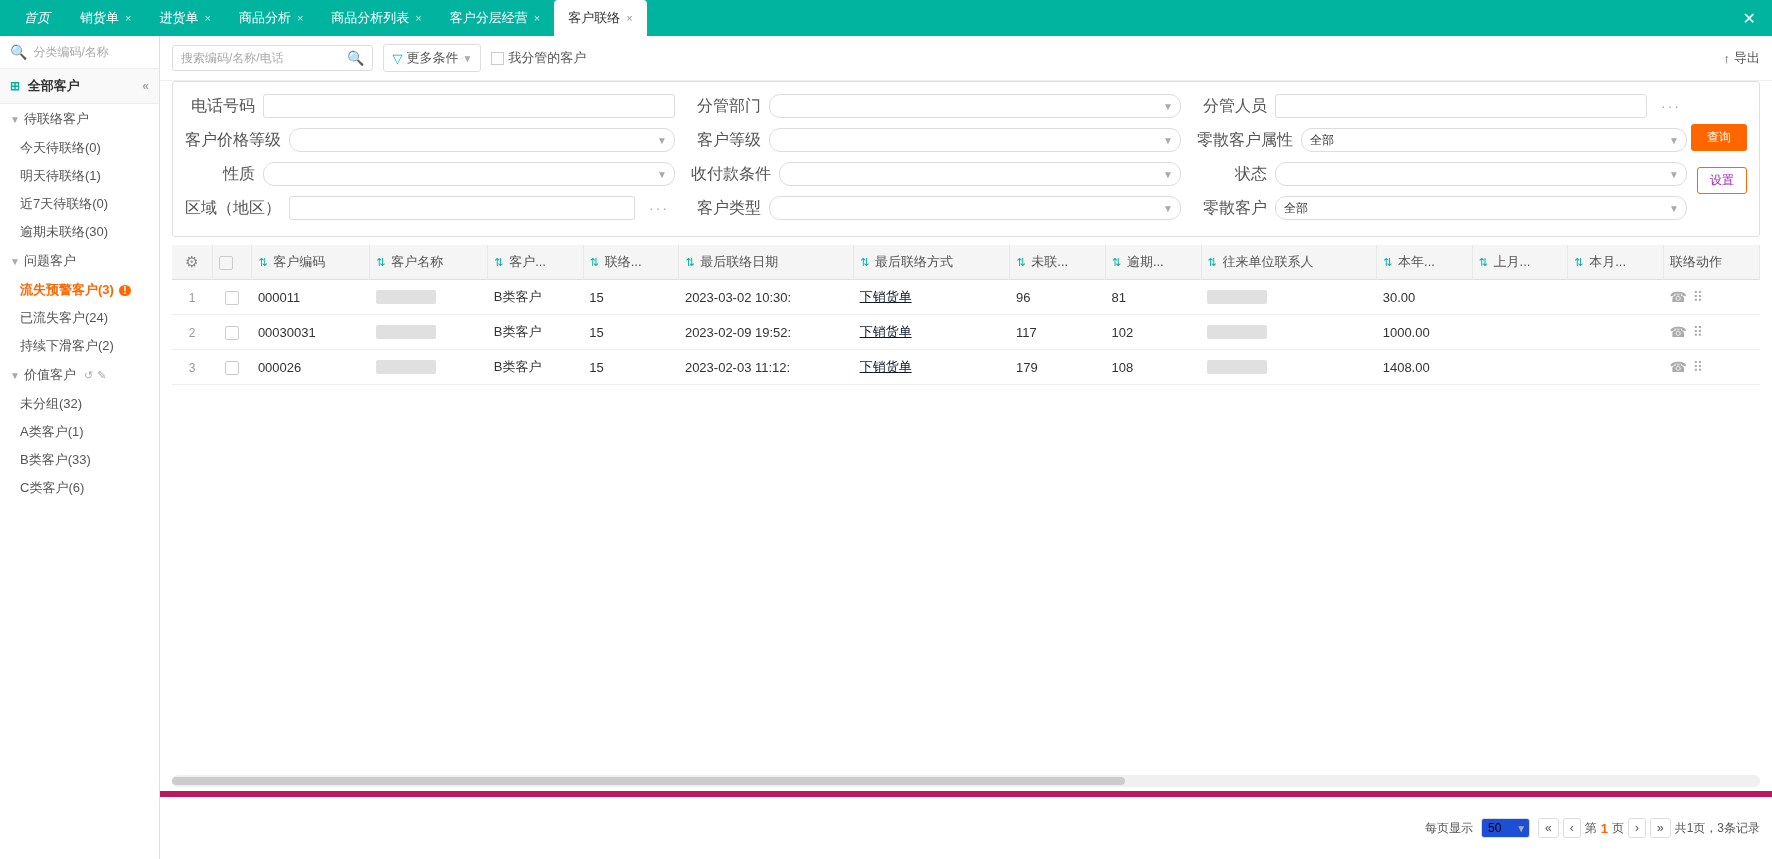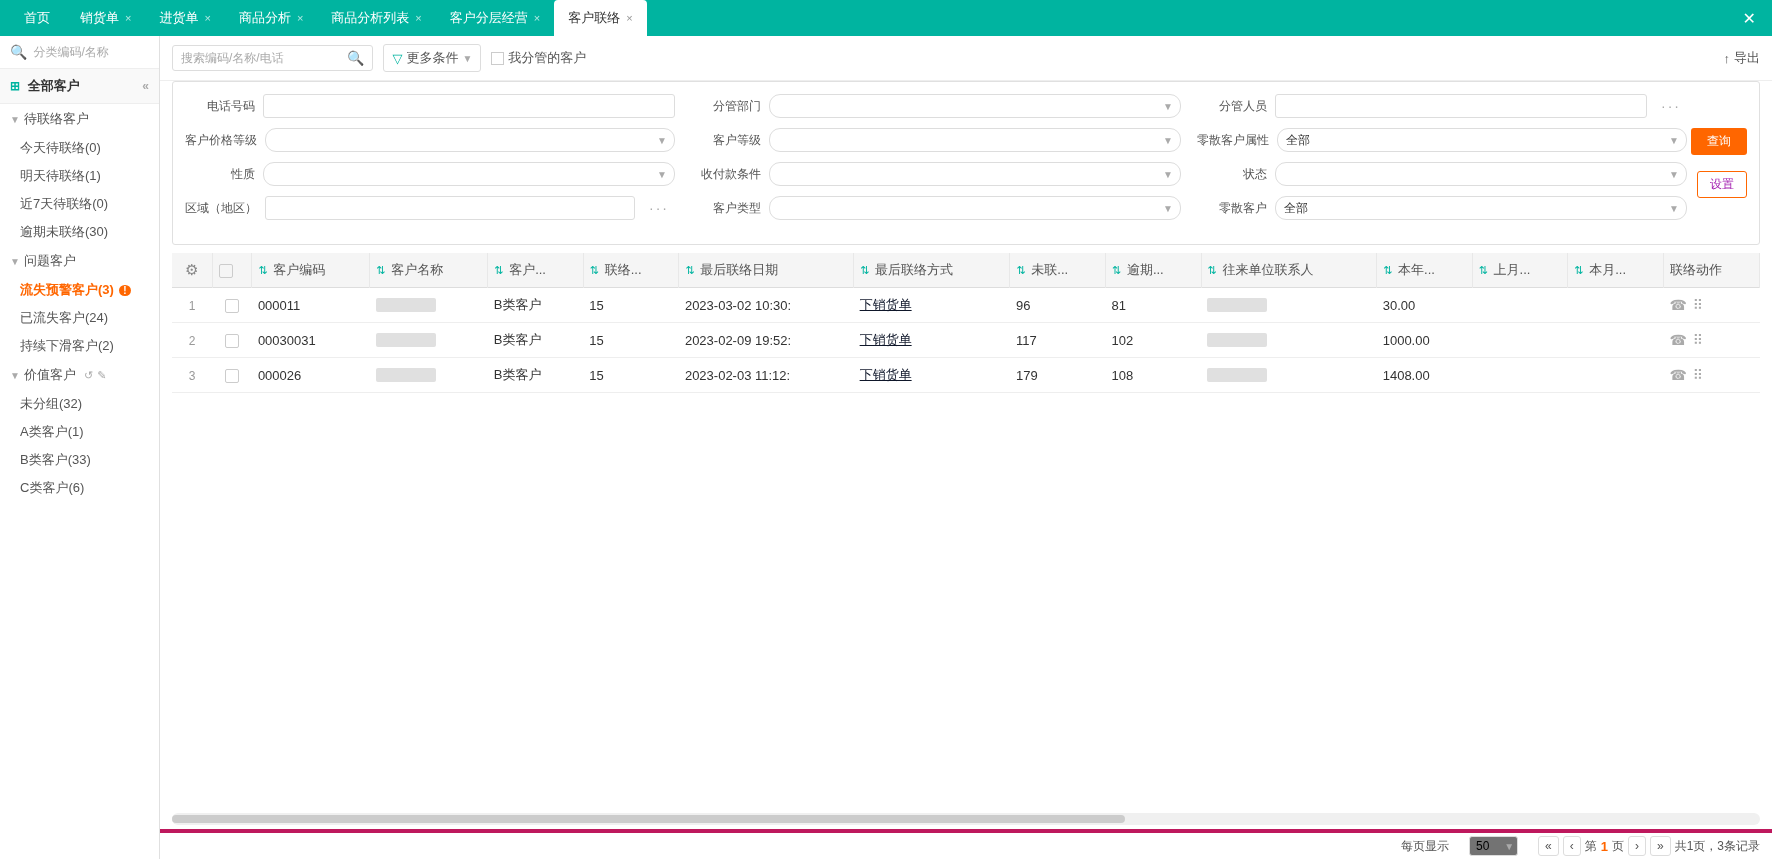--- a/index.html
+++ b/index.html
@@ -18,21 +18,21 @@
       display: inline-flex;
       align-items: center;
       padding: 0 14px;
       height: 36px;
       cursor: pointer;
       color: white;
       font-size: 13px;
       white-space: nowrap;
       gap: 6px;
     }
-    .nav-tab.home { padding: 16px 16px; }
+    .nav-tab.home { padding: 16px 16px; font-style: italic; }
     .nav-tab.active {
       background: white;
       color: #333;
       border-radius: 4px 4px 0 0;
     }
     .nav-tab .close-x {
       font-size: 11px;
       opacity: 0.7;
       cursor: pointer;
     }
@@ -192,32 +192,32 @@
       padding: 12px;
       border-radius: 3px;
       flex-shrink: 0;
     }
     .filter-row {
       display: flex;
       align-items: center;
       gap: 16px;
       margin-bottom: 10px;
     }
-    .filter-row:last-child { margin-bottom: 12px; }
+    .filter-row:last-child { margin-bottom: 4px; }
     .filter-field {
       display: flex;
       align-items: center;
       flex: 1;
       gap: 8px;
       min-width: 0;
     }
     .filter-label {
       color: #555;
       white-space: nowrap;
-      font-size: 12px;
+      font-size: 16px;
       min-width: 70px;
       text-align: right;
     }
     .filter-input {
       flex: 1;
       border: 1px solid #ddd;
       border-radius: 3px;
       padding: 4px 8px;
       font-size: 12px;
       color: #333;
@@ -349,35 +349,35 @@
       top: 260px;
       left: 28px;
       white-space: nowrap;
     }
 
     
     .pagination-bar {
       display: flex;
       align-items: center;
       justify-content: flex-end;
-      padding: 3px 12px;
-      border-top: 4px solid #be185d;
-      gap: 20px;
+      padding: 21px 12px;
+      border-top: 6px solid #be185d;
+      gap: 8px;
       flex-shrink: 0;
       background: white;
     }
     .pagination-label { color: #555; font-size: 12px; }
     .page-size-select {
       border: 1px solid #ddd;
       border-radius: 3px;
       padding: 2px 20px 2px 6px;
       font-size: 12px;
       outline: none;
       cursor: pointer;
-      background: #737373;
+      background: #1d4ed8;
       appearance: none;
     }
     .page-size-wrap { position: relative; display: inline-flex; align-items: center; }
     .page-size-wrap .select-arrow { right: 4px; }
     .page-nav {
       display: flex;
       align-items: center;
       gap: 4px;
     }
     .page-nav-btn {

